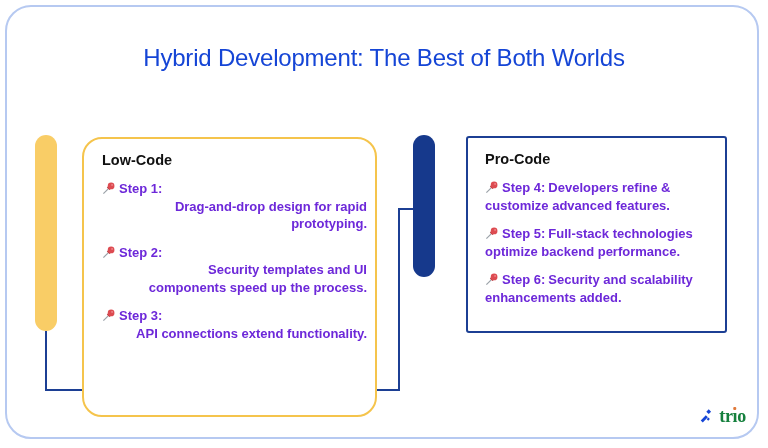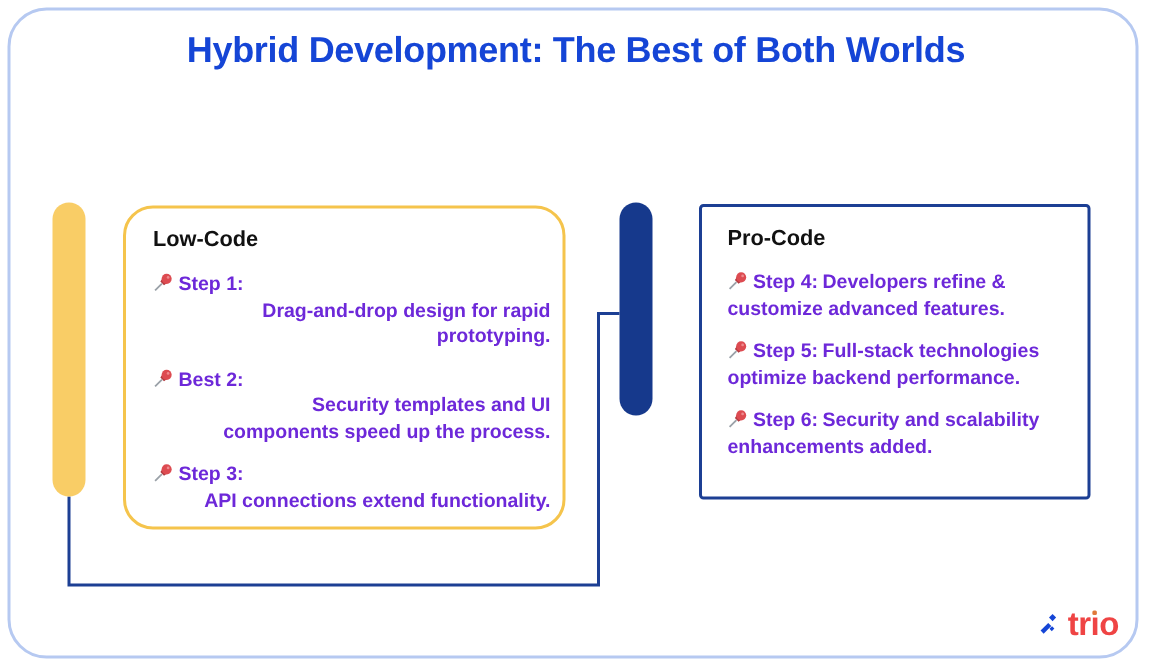--- a/index.html
+++ b/index.html
@@ -7,34 +7,34 @@
     width:768px;height:448px;position:relative;overflow:hidden;
     background:#ffffff;
     font-family:"Liberation Sans", sans-serif;
   }
   .frame{
     position:absolute;left:5px;top:5px;width:754px;height:434px;
     box-sizing:border-box;border:2px solid #b6c9f1;border-radius:26px;
     background:#ffffff;
   }
   .title{
-    position:absolute;left:0;top:20px;width:768px;
-    text-align:center;font-size:24px;font-weight:bold;
+    position:absolute;left:0;top:44px;width:768px;
+    text-align:center;font-size:24px;font-weight:normal;
     color:#1545d6;letter-spacing:-0.2px;margin:0;
   }
   .connector{position:absolute;left:0;top:0;width:768px;height:448px;}
   .pill{position:absolute;width:22px;border-radius:11px;}
   .pill-yellow{left:35px;top:135px;height:196px;background:#f9cd66;}
   .pill-blue{left:413px;top:135px;height:142px;background:#16398c;}
   .card{
     position:absolute;box-sizing:border-box;background:#ffffff;
     color:#161616;
   }
   .card-left{
-    left:82px;top:137px;width:295px;height:216px;
+    left:82px;top:137px;width:295px;height:280px;
     border:2px solid #f5c44c;border-radius:20px;
     padding:13px 8px 12px 18px;
   }
   .card-right{
     left:466px;top:136px;width:261px;height:197px;
     border:2px solid #1c3f94;border-radius:3px;
     padding:13px 2px 12px 17px;
   }
   .card-heading{
     font-size:14.5px;font-weight:bold;color:#111111;margin:0 0 12px 0;
@@ -50,22 +50,22 @@
   }
   .desc{white-space:pre-line;text-align:right;}
   .card-left .desc{display:block;}
   .card-right .desc{margin-left:3px;}
   .logo{
     position:absolute;right:22px;bottom:23px;
     display:flex;align-items:center;gap:4px;
   }
   .logo-mark{display:block;width:17px;height:17px;}
   .logo-text{
-    font-size:22px;font-weight:bold;color:#ef4444;
-    letter-spacing:-0.3px;line-height:18px;
+    font-size:18px;font-weight:bold;color:#15803d;
+    letter-spacing:-0.3px;line-height:18px;font-family:Liberation Serif, serif;
   }
   .logo-i{position:relative;display:inline-block;}
   .logo-i-dot{
     position:absolute;left:50%;top:-0.5px;transform:translateX(-50%);
     width:3.5px;height:3.5px;border-radius:1px;background:#e0793a;
   }
 </style>
 </head>
 <body>
 
@@ -97,21 +97,21 @@
   </div>
 
   <div class="step">
     <span class="pin">
       <svg viewBox="0 0 20 20" width="14" height="14" xmlns="http://www.w3.org/2000/svg">
         <line x1="2" y1="18" x2="8.5" y2="11.5" stroke="#9aa1a8" stroke-width="1.7"></line>
         <path d="M7 9.5 L10.5 13 L14 10.5 L9.5 6 Z" fill="#b23a3f"></path>
         <circle cx="13" cy="7" r="4.8" fill="#dd4b51"></circle>
         <circle cx="14.4" cy="5.6" r="1.3" fill="#ef8a8e"></circle>
       </svg>
-    </span><span class="lbl">Best 2:</span>
+    </span><span class="lbl">Step 2:</span>
     <span class="desc">Security templates and UI
 components speed up the process.</span>
   </div>
 
   <div class="step">
     <span class="pin">
       <svg viewBox="0 0 20 20" width="14" height="14" xmlns="http://www.w3.org/2000/svg">
         <line x1="2" y1="18" x2="8.5" y2="11.5" stroke="#9aa1a8" stroke-width="1.7"></line>
         <path d="M7 9.5 L10.5 13 L14 10.5 L9.5 6 Z" fill="#b23a3f"></path>
         <circle cx="13" cy="7" r="4.8" fill="#dd4b51"></circle>

